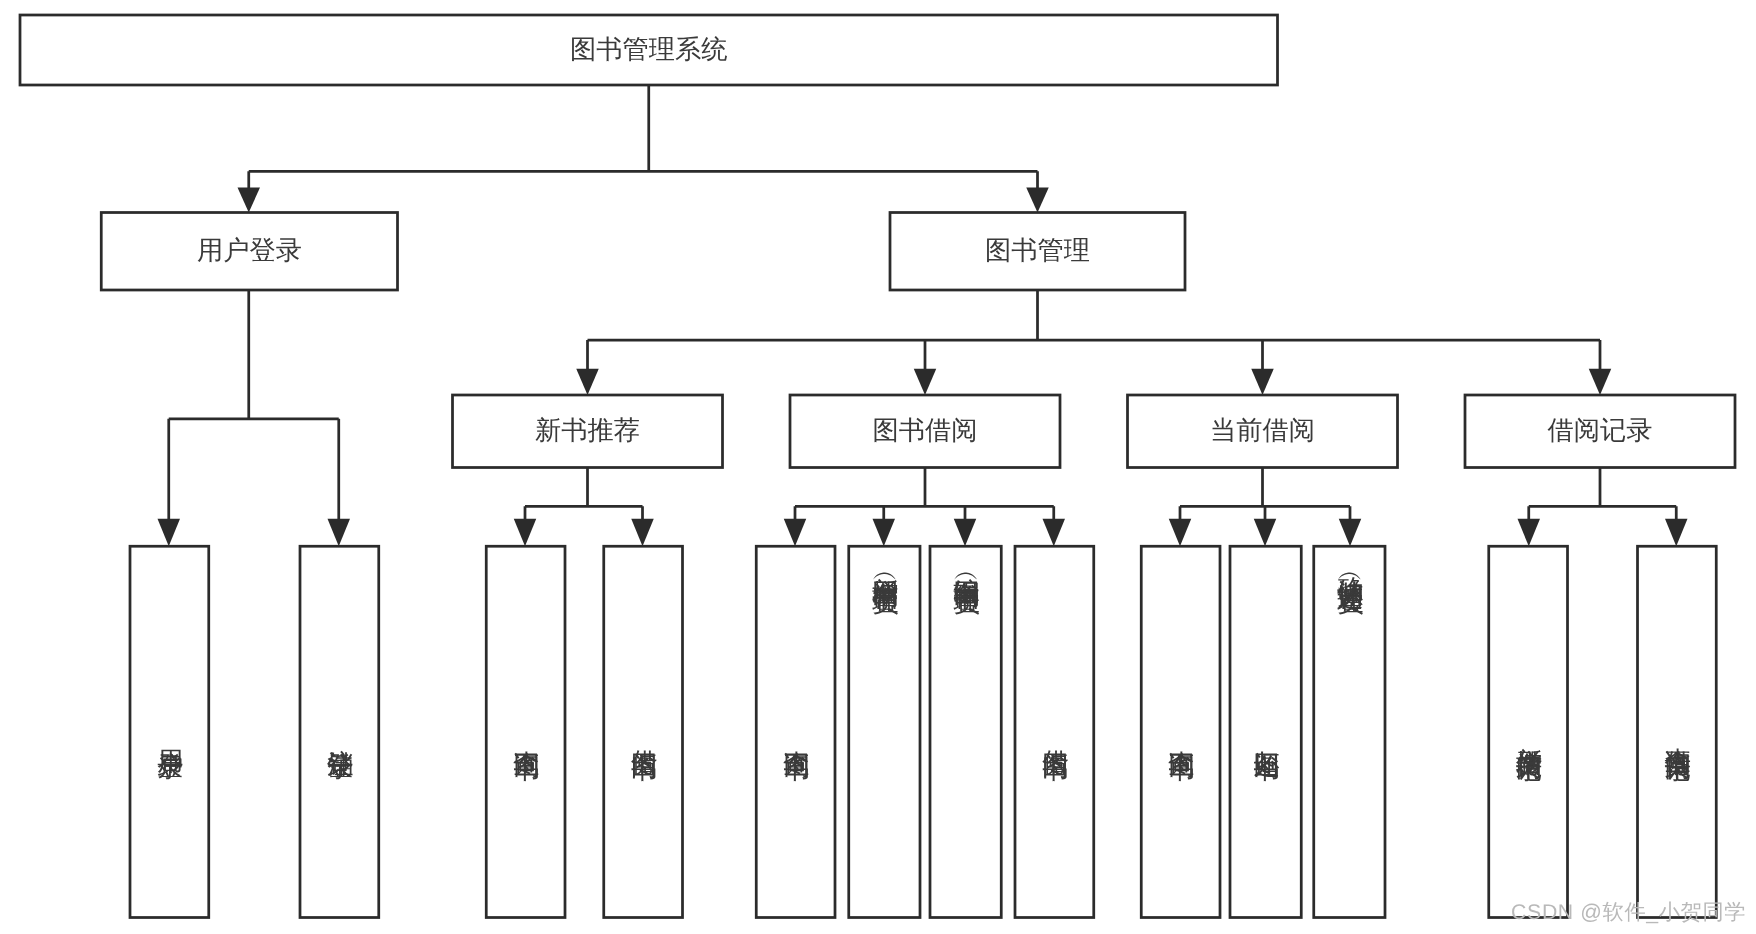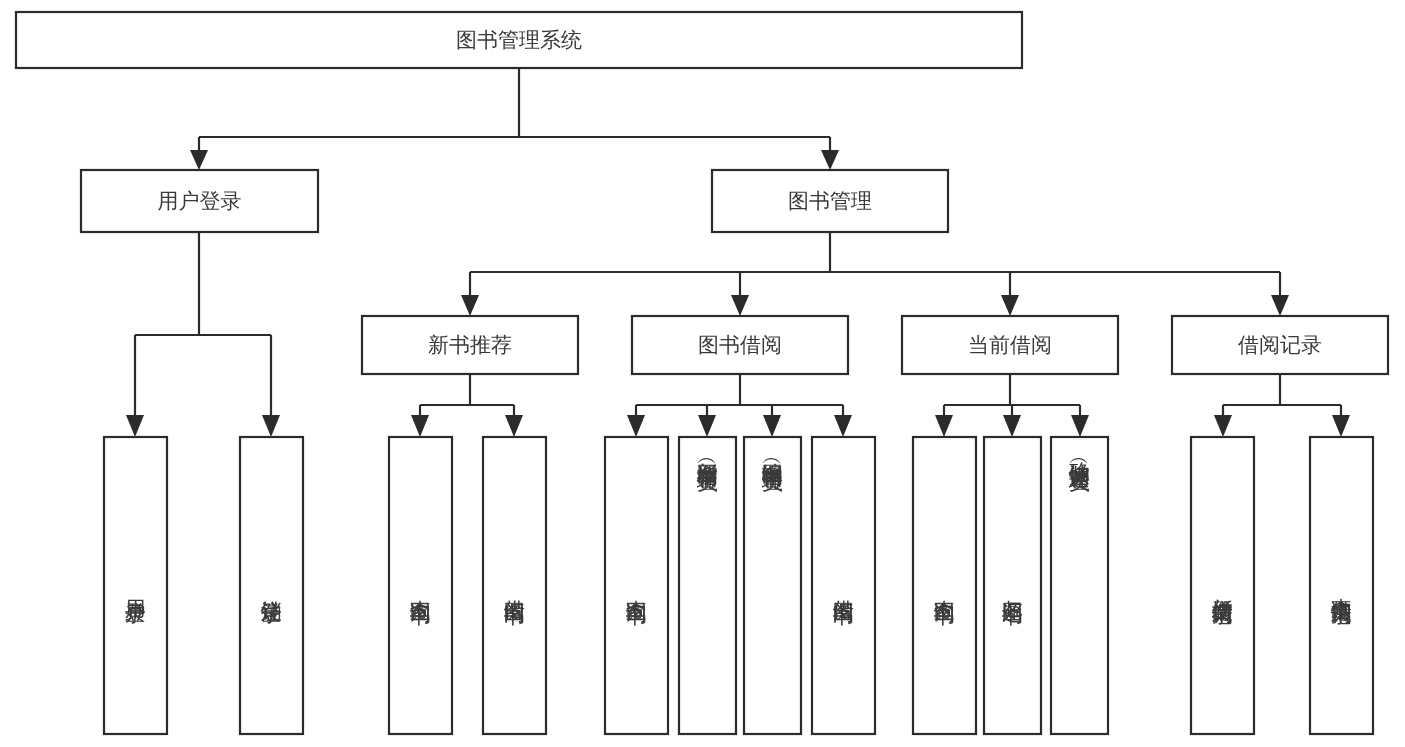--- a/index.html
+++ b/index.html
@@ -242,13 +242,14 @@
     <span class="leaf-label" style="margin-top:8px;">确认归还（管理员）</span>
   </div>
 
   <div class="leaf-label-wrap" style="left:1191px; top:437px; width:63px; height:297px;">
     <span class="leaf-label">新增借阅记录</span>
   </div>
   <div class="leaf-label-wrap" style="left:1310px; top:437px; width:63px; height:297px;">
     <span class="leaf-label">查询借阅记录</span>
   </div>
 
+  <div class="watermark">CSDN @软件_小贺同学</div>
 </div>
 
 </body></html>

